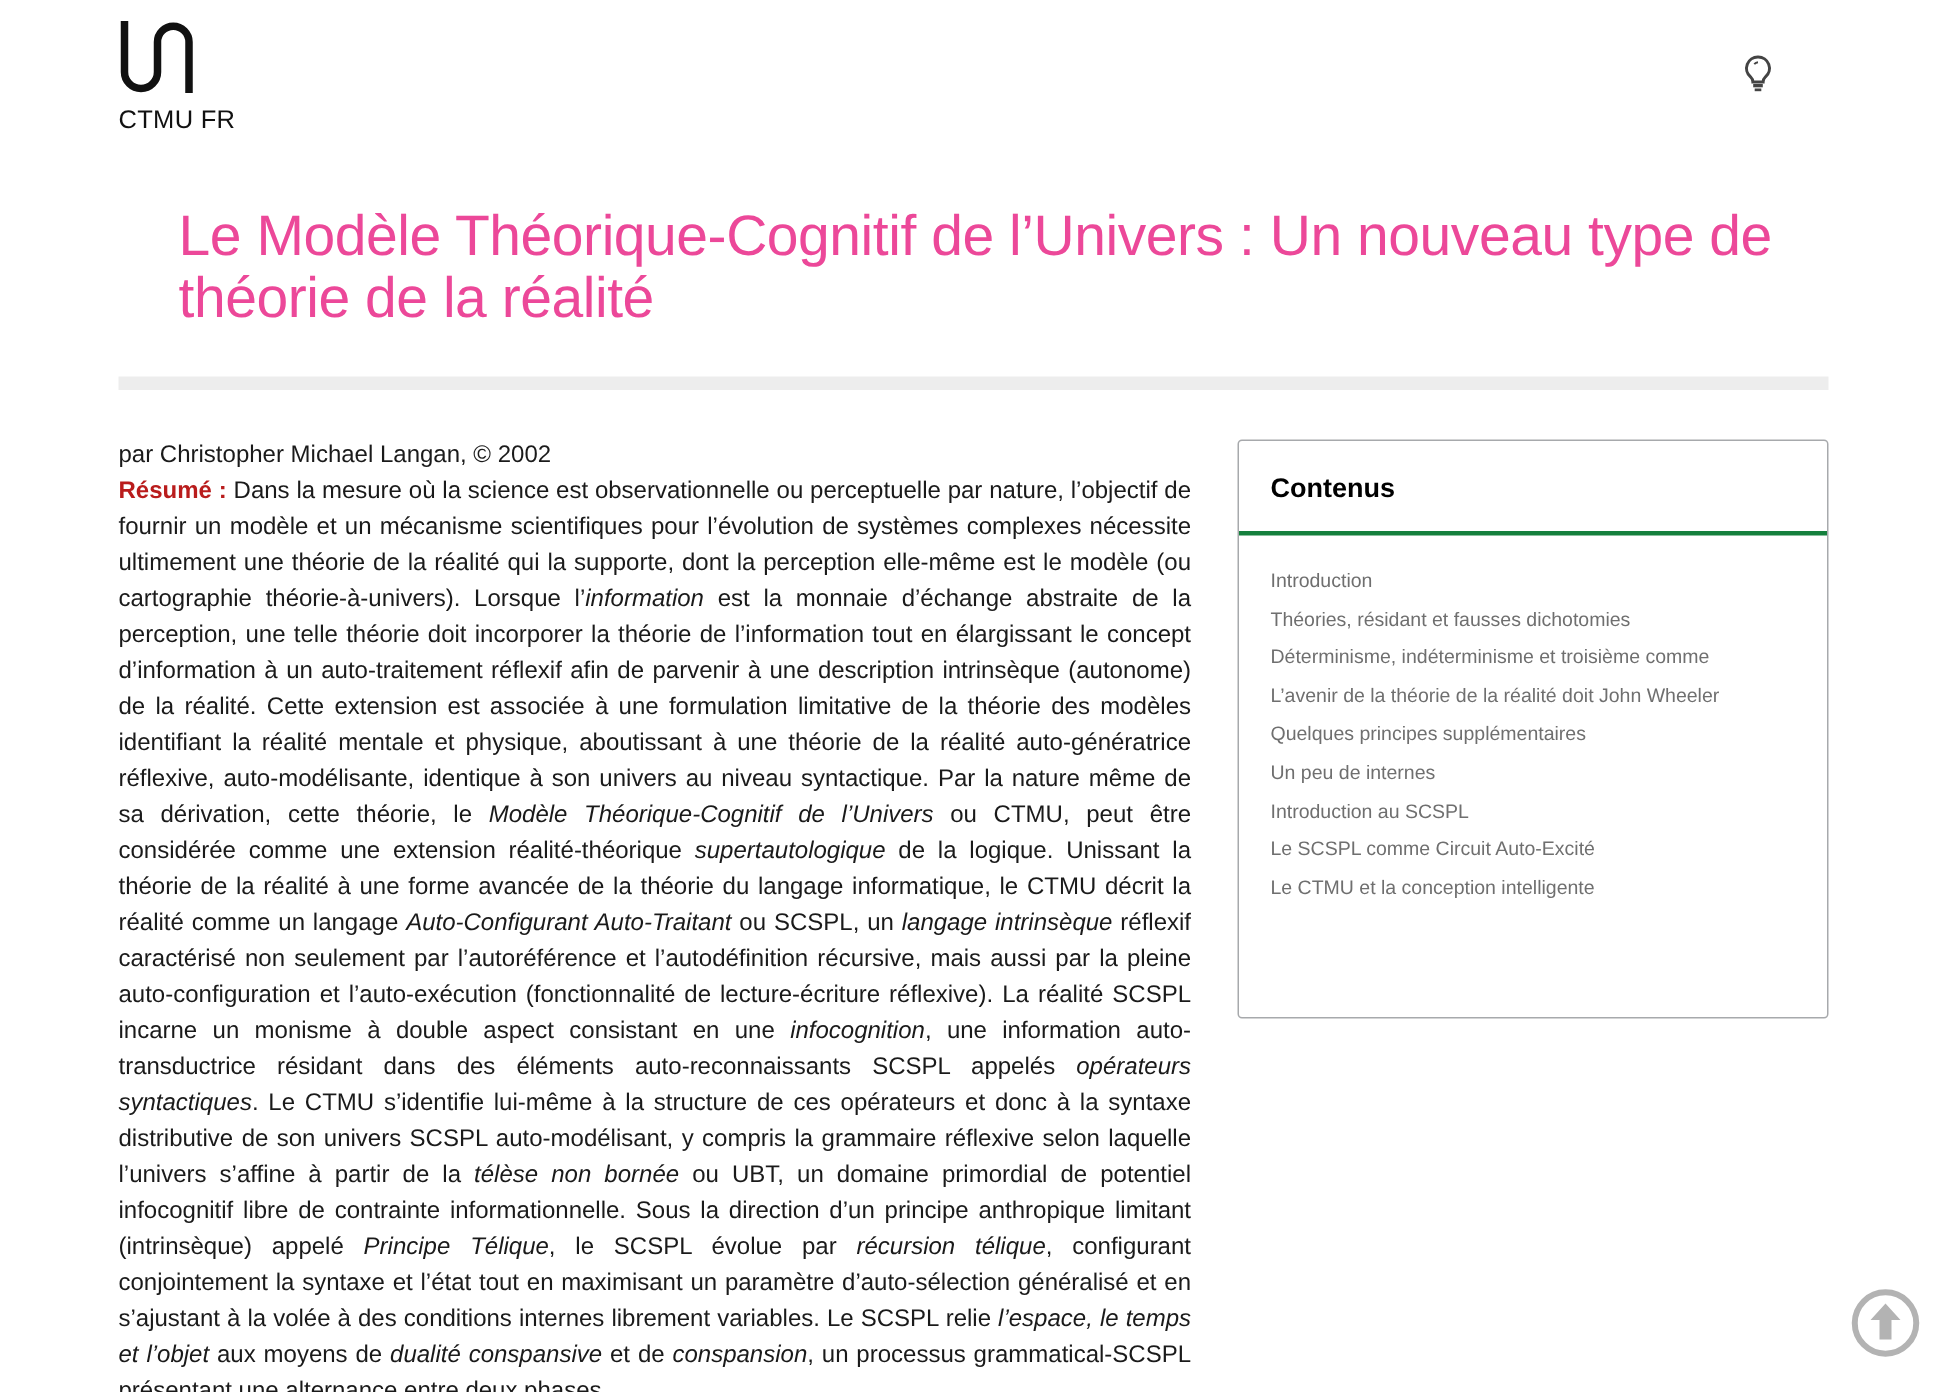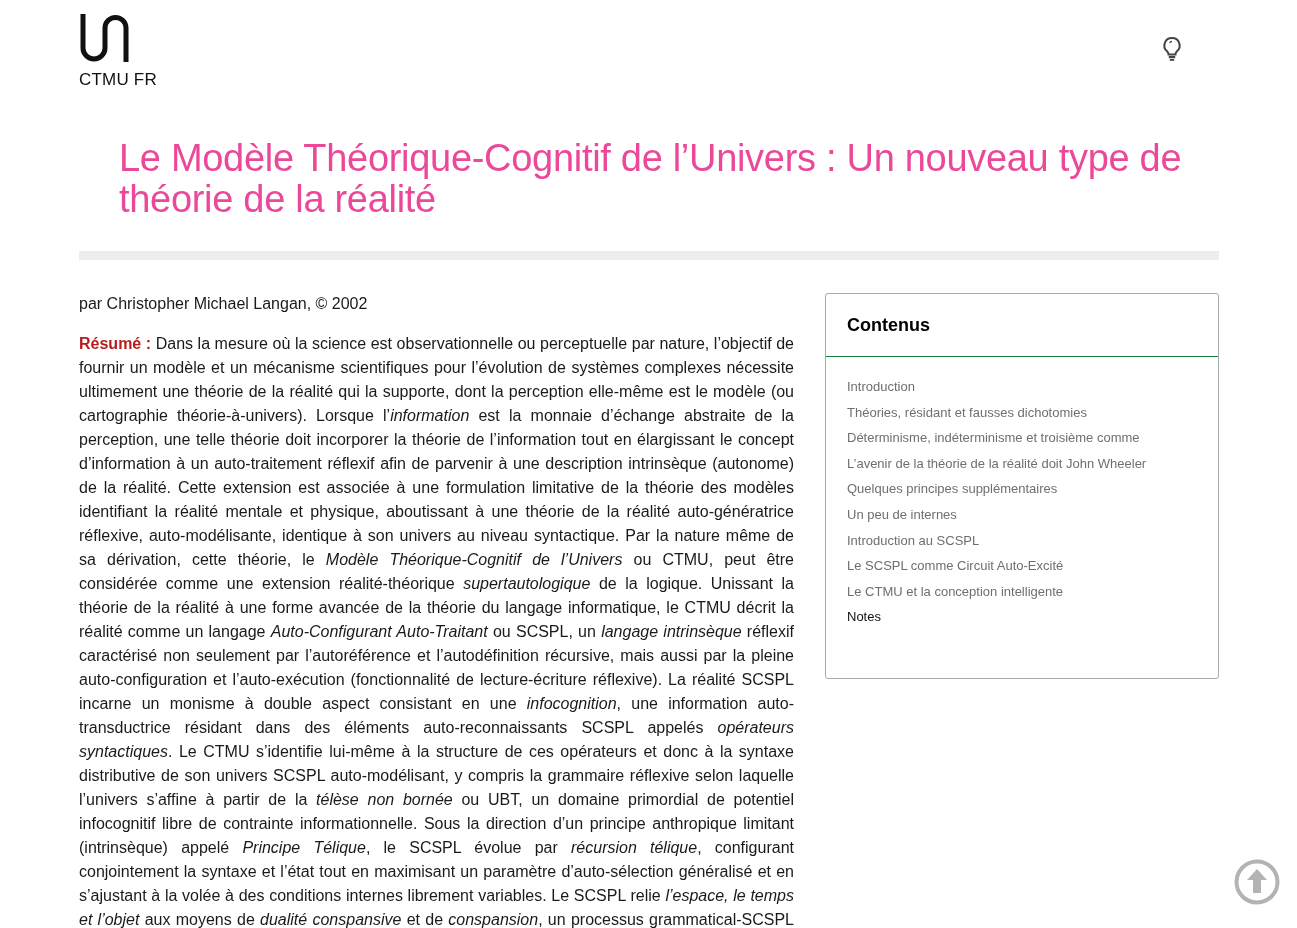--- a/index.html
+++ b/index.html
@@ -9,27 +9,27 @@
   .header { position: absolute; left: 79px; top: 12px; }
   .logo-mark { width: 50px; height: 52px; display: block; }
   .site-name { font-family: "Liberation Sans", sans-serif; font-weight: normal; font-size: 17px; color: #111; margin-top: 6px; letter-spacing: 0.2px; }
   .theme-toggle { position: absolute; left: 1160px; top: 36px; width: 24px; height: 26px; cursor: pointer; }
 
   .page-title { position: absolute; left: 79px; top: 138px; width: 1140px; font-family: "Liberation Sans", sans-serif; font-weight: normal; font-size: 38px; line-height: 41px; color: #ec4899; letter-spacing: -0.3px; margin-left: 40px; }
 
   .title-rule { position: absolute; left: 79px; top: 251px; width: 1140px; height: 9px; background: #ededed; }
 
   .article { position: absolute; left: 79px; top: 292px; width: 715px; font-size: 16px; line-height: 24px; color: #1a1a1a; }
-  .byline { margin-bottom: 16px; }
+  .byline { }
   .abstract { text-align: justify; }
   .abstract b { color: #b91c1c; }
   .abstract i { }
 
   .toc { position: absolute; left: 825px; top: 293px; width: 394px; height: 386px; border: 1px solid #a7a9ac; border-radius: 3px; background: #fff; }
-  .toc-head { height: 63px; border-bottom: 1px solid #15803d; padding: 21px 0 0 21px; }
+  .toc-head { height: 63px; border-bottom: 3px solid #15803d; padding: 21px 0 0 21px; }
   .toc-title { font-weight: bold; font-size: 18px; color: #000; }
   .toc-list { list-style: none; padding: 22px 0 0 21px; }
   .toc-item { font-size: 13px; line-height: 16px; height: 25.6px; color: #6f6f6f; cursor: pointer; }
   .toc-item.active { color: #111; }
 
   .scroll-top { position: absolute; left: 1233px; top: 858px; width: 48px; height: 48px; cursor: pointer; }
 </style>
 </head>
 <body>
 
@@ -63,20 +63,19 @@
   <ul class="toc-list">
     <li class="toc-item">Introduction</li>
     <li class="toc-item">Théories, résidant et fausses dichotomies</li>
     <li class="toc-item">Déterminisme, indéterminisme et troisième comme</li>
     <li class="toc-item">L’avenir de la théorie de la réalité doit John Wheeler</li>
     <li class="toc-item">Quelques principes supplémentaires</li>
     <li class="toc-item">Un peu de internes</li>
     <li class="toc-item">Introduction au SCSPL</li>
     <li class="toc-item">Le SCSPL comme Circuit Auto-Excité</li>
     <li class="toc-item">Le CTMU et la conception intelligente</li>
-    <li class="toc-item active">Notes</li>
   </ul>
 </aside>
 
 <svg class="scroll-top" viewBox="0 0 48 48">
   <circle cx="24" cy="24" r="20.5" fill="none" stroke="#b3b3b3" stroke-width="4"></circle>
   <path d="M24 11 L34 22 H28 V35 H20 V22 H14 Z" fill="#b3b3b3"></path>
 </svg>
 
 </body></html>

